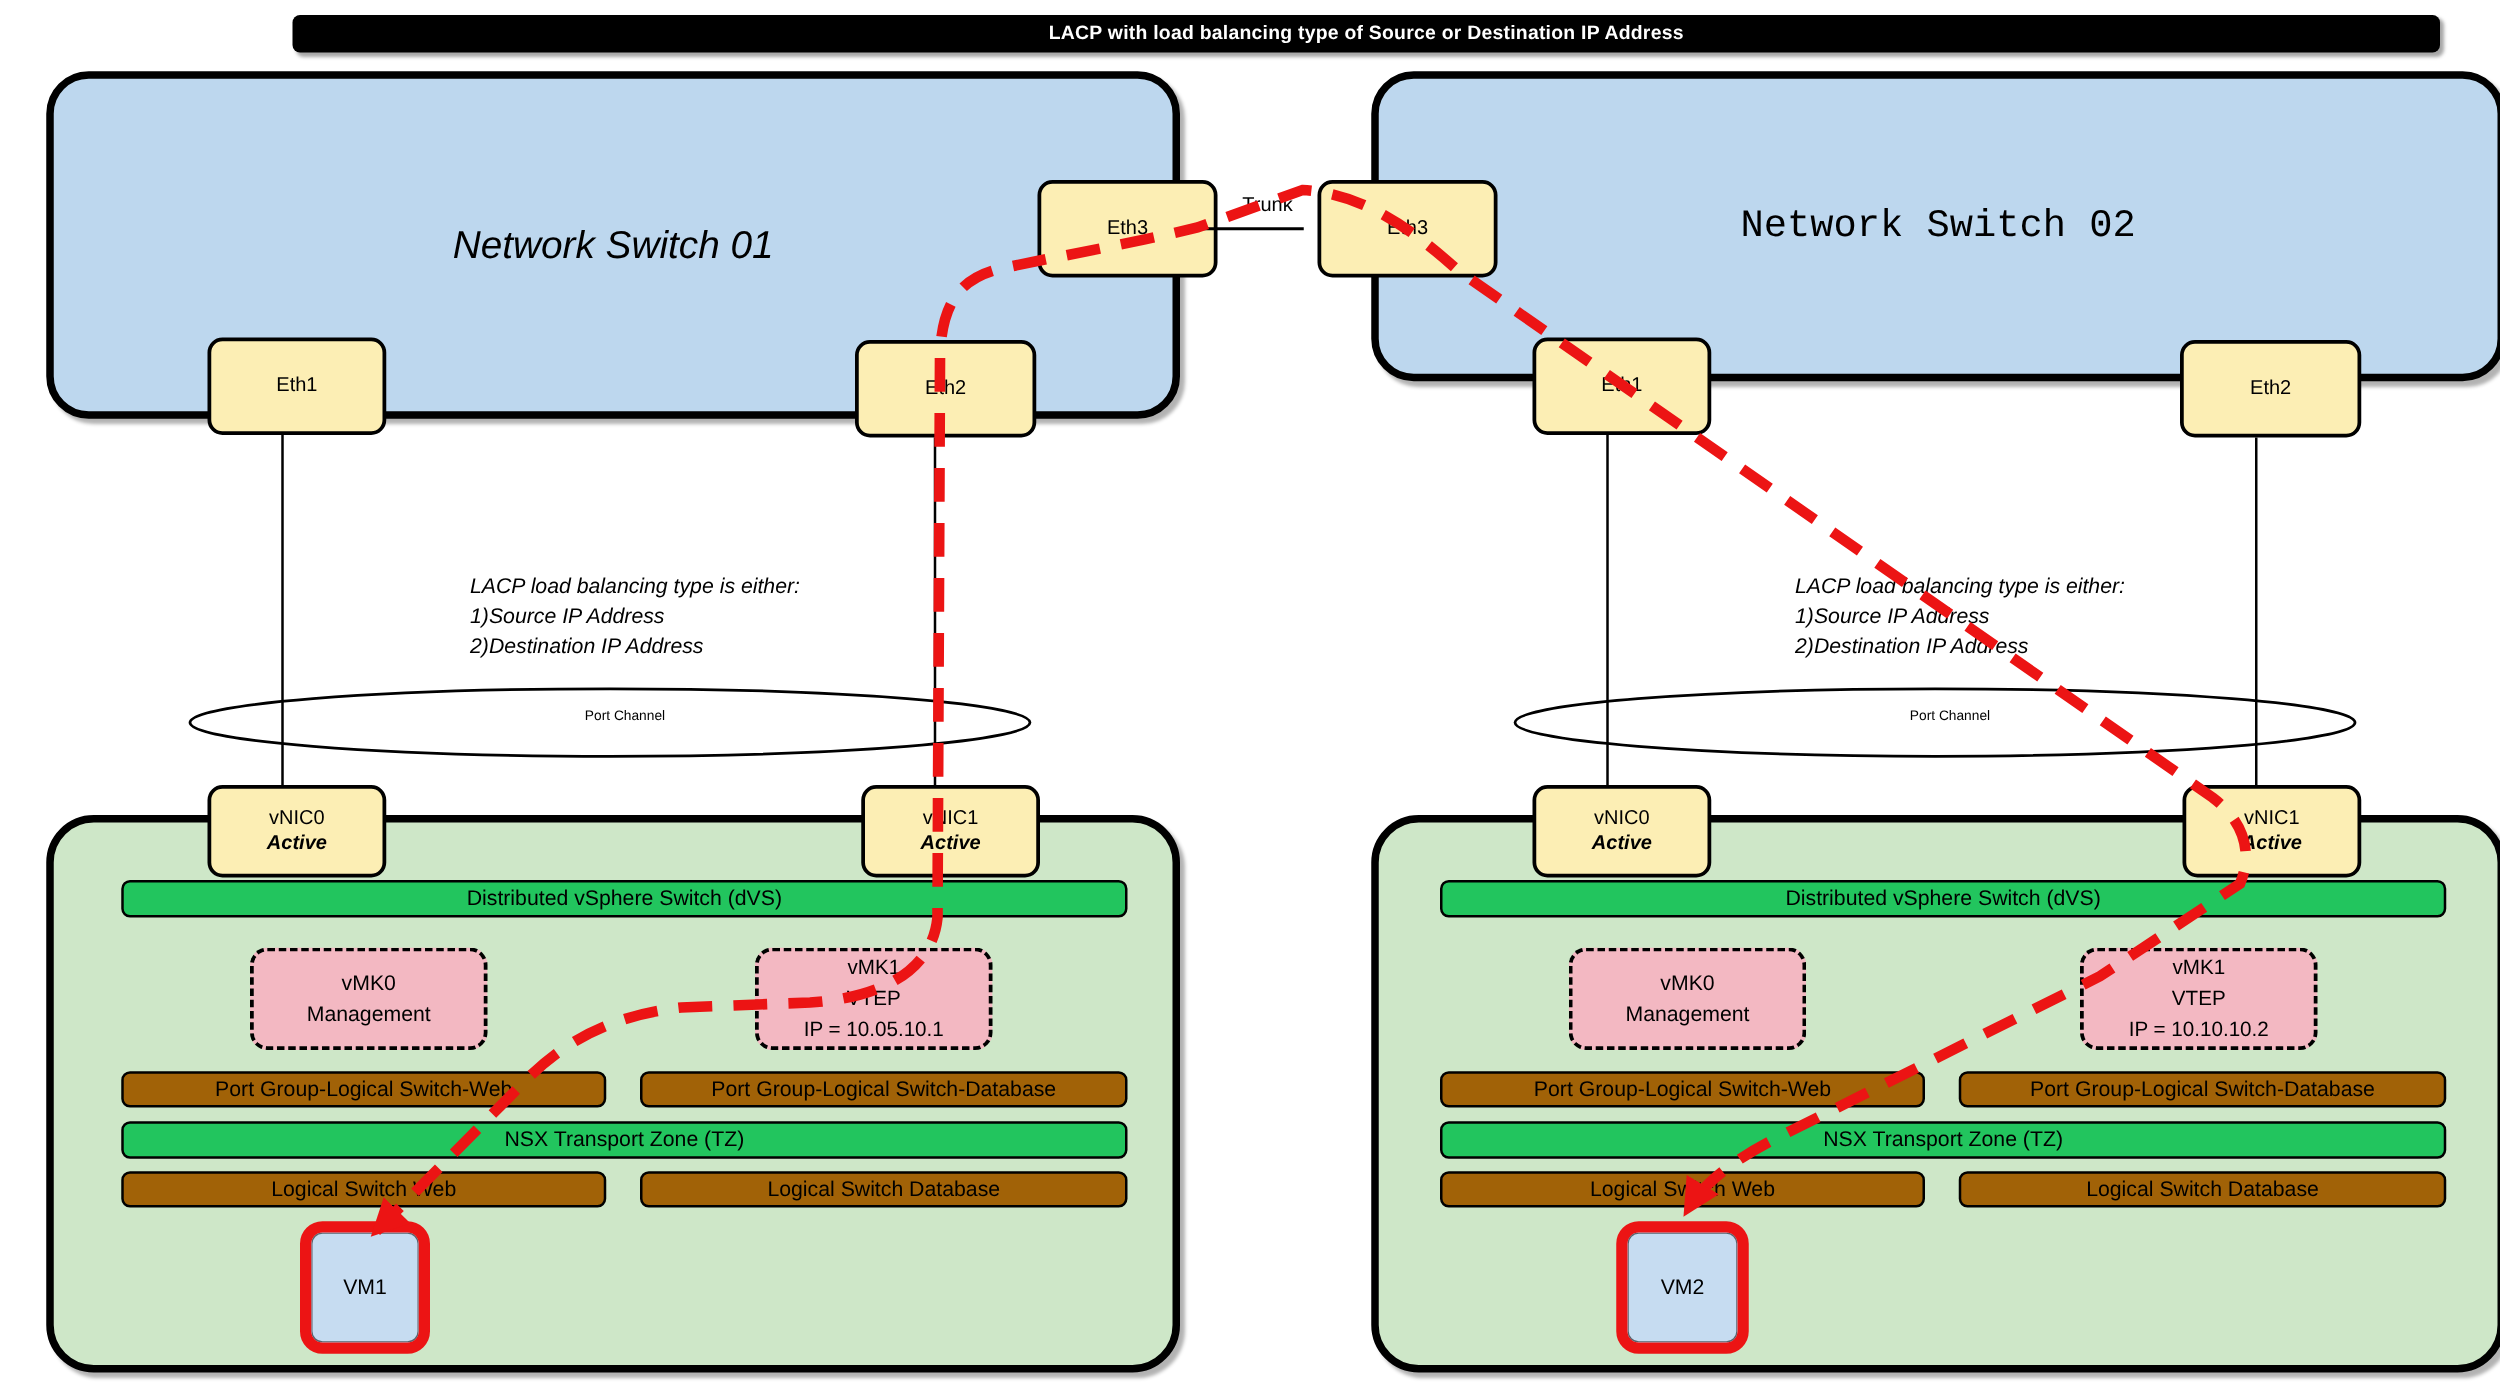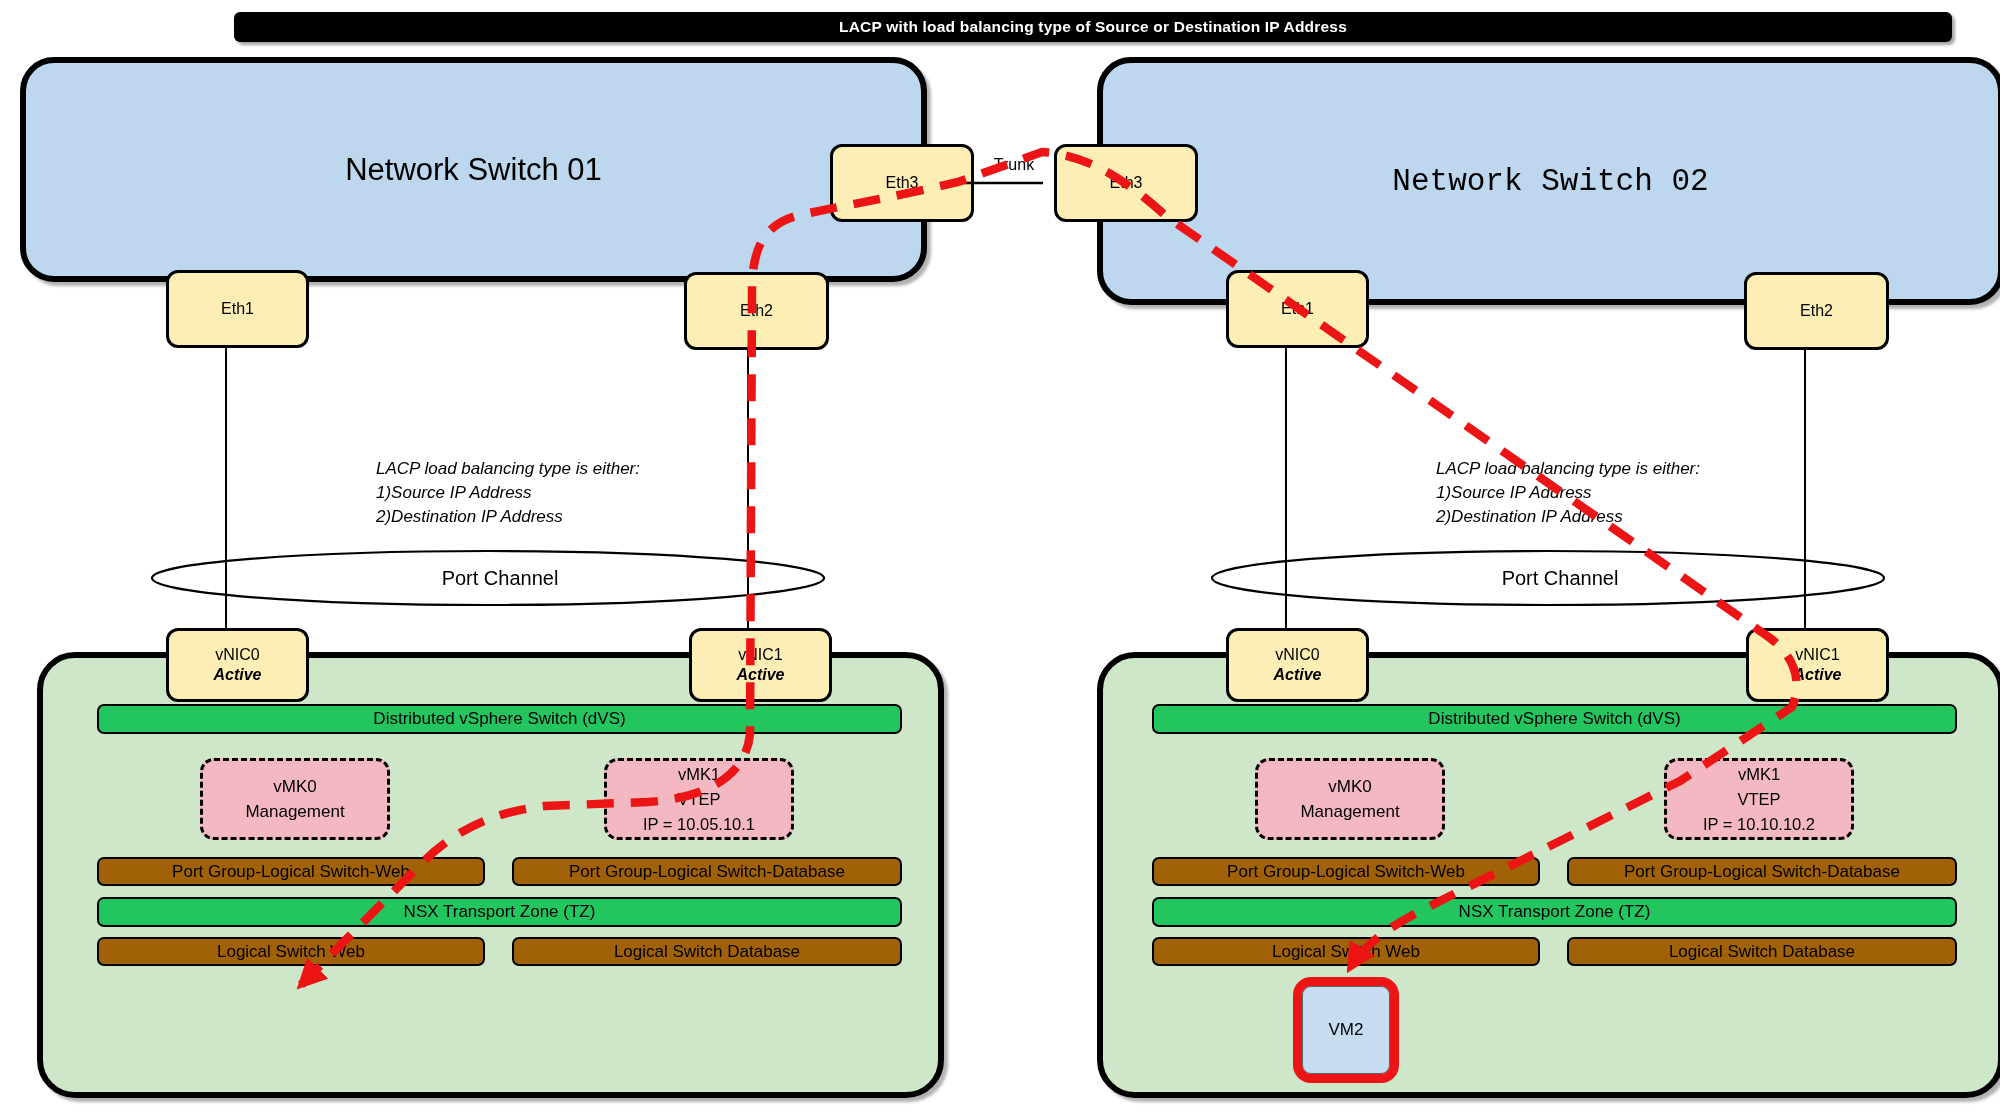--- a/index.html
+++ b/index.html
@@ -20,31 +20,31 @@
        font-size:17px;z-index:2;}
   .bar.peach{background:#22c55e;}
   .bar.blue{background:#a16207;}
   .bar.cyan{background:#a16207;}
   .vmk{background:#F3B8C2;border:3.5px dashed #000;border-radius:14px;display:flex;flex-direction:column;
        align-items:center;justify-content:center;font-size:17px;line-height:25px;z-index:2;}
   .vm{background:#C6DCF1;border:9px solid #EC1414;border-radius:18px;display:flex;align-items:center;justify-content:center;
       font-size:17px;z-index:2;box-shadow:inset 0 0 0 1px rgba(0,0,0,.55);}
   .note{font-style:italic;font-size:17px;line-height:24px;white-space:nowrap;z-index:2;}
   .small-label{font-size:16px;text-align:center;z-index:2;}
-  .pc-label{font-size:20px;text-align:center;z-index:2;}
+  .pc-label{font-size:11px;text-align:center;z-index:2;}
   #overlay{position:absolute;left:0;top:0;z-index:5;pointer-events:none;}
 </style>
 </head>
 <body>
 
 <div id="canvas">
 
   <div class="abs title-bar" style="left:222px;top:12px;width:1718px;height:30px;">LACP with load balancing type of Source or Destination IP Address</div>
 
-  <div class="abs net-switch" style="left:8px;top:57px;width:907px;height:225px;">
+  <div class="abs net-switch" style="left:25px;top:57px;width:907px;height:278px;font-style:italic;">
     <span class="switch-name">Network Switch 01</span>
   </div>
 
   <div class="abs net-switch" style="left:1085px;top:57px;width:907px;height:248px;font-family:Liberation Mono, monospace;">
     <span class="switch-name">Network Switch 02</span>
   </div>
 
   <div class="abs port" style="left:154px;top:270px;width:143px;height:78px;">
       <span>Eth1</span>
     </div>
@@ -103,20 +103,21 @@
     <span>VTEP</span>
     <span>IP = 10.05.10.1</span>
   </div>
 
   <div class="abs bar blue" style="left:85px;top:857px;width:388px;height:29px;">Port Group-Logical Switch-Web</div>
   <div class="abs bar cyan" style="left:500px;top:857px;width:390px;height:29px;">Port Group-Logical Switch-Database</div>
   <div class="abs bar peach" style="left:85px;top:897px;width:805px;height:30px;">NSX Transport Zone (TZ)</div>
   <div class="abs bar blue" style="left:85px;top:937px;width:388px;height:29px;">Logical Switch Web</div>
   <div class="abs bar cyan" style="left:500px;top:937px;width:390px;height:29px;">Logical Switch Database</div>
 
+  <div class="abs vm" style="left:228px;top:977px;width:104px;height:106px;">VM1</div>
 
   <div class="abs host" style="left:1085px;top:652px;width:907px;height:446px;"></div>
 
   <div class="abs port" style="left:1214px;top:628px;width:143px;height:74px;">
     <span>vNIC0</span>
     <span class="state">Active</span>
   </div>
   <div class="abs port" style="left:1734px;top:628px;width:143px;height:74px;">
     <span>vNIC1</span>
     <span class="state">Active</span>

